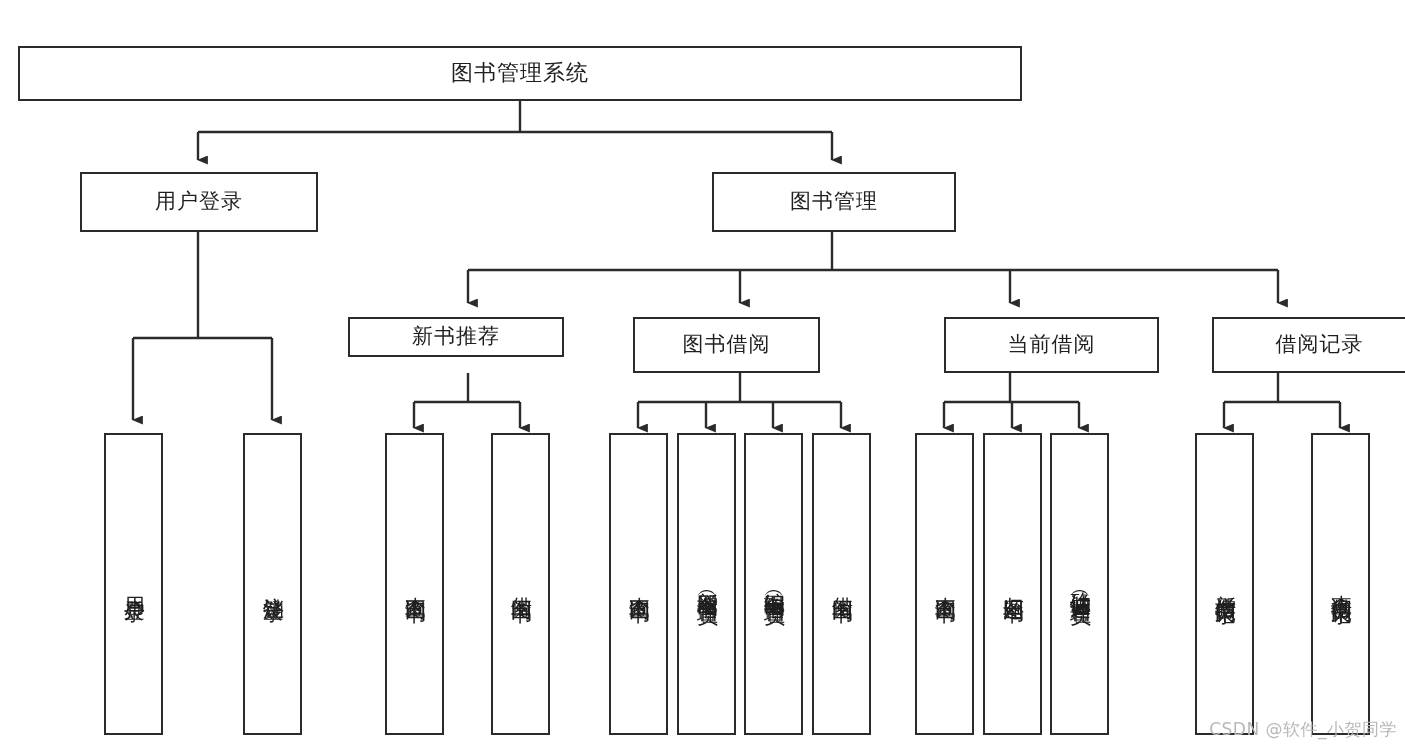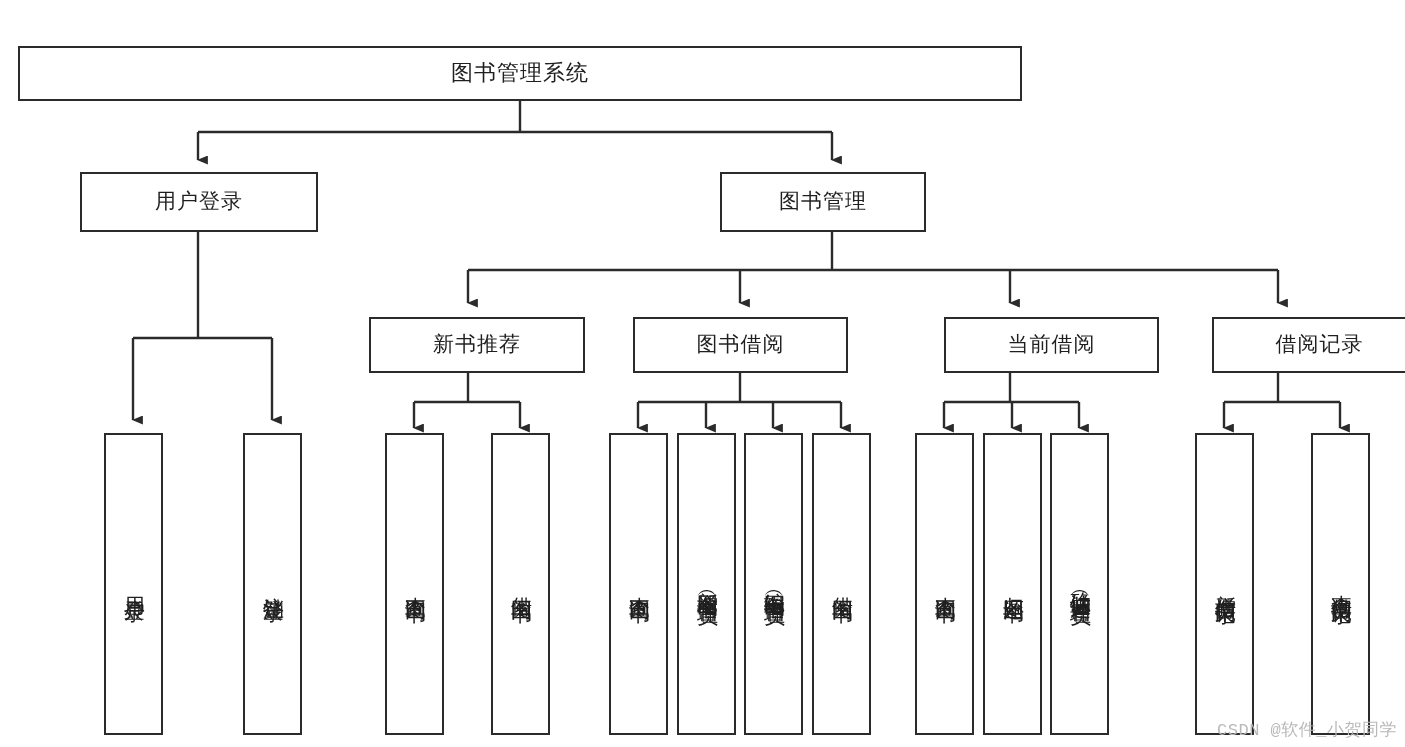--- a/index.html
+++ b/index.html
@@ -57,21 +57,20 @@
   }
   .watermark {
     position: absolute;
     right: 8px;
     bottom: 6px;
     font-size: 17px;
     color: #b9b9b9;
     letter-spacing: 0.5px;
     white-space: nowrap;
     pointer-events: none;
-    font-family: Liberation Mono, monospace;
   }
 </style>
 </head>
 <body>
 
 <div id="canvas">
 
   <svg id="diagram-svg" viewBox="0 0 1405 747" xmlns="http://www.w3.org/2000/svg">
     <defs>
       <marker id="arrow" viewBox="0 0 10 12" refX="5" refY="11" markerWidth="9" markerHeight="11" orient="auto-start-reverse" markerUnits="userSpaceOnUse">
@@ -118,24 +117,24 @@
       <path d="M 1278 373 L 1278 402"></path>
       <path d="M 1224 402 L 1340 402"></path>
       <path d="M 1224 402 L 1224 428" marker-end="url(#arrow)"></path>
       <path d="M 1340 402 L 1340 428" marker-end="url(#arrow)"></path>
     </g>
   </svg>
 
   <div class="node horiz root" style="left:18px; top:12px; width:1004px; height:55px;">图书管理系统</div>
 
   <div class="node horiz" style="left:80px; top:172px; width:238px; height:60px;">用户登录</div>
-  <div class="node horiz" style="left:712px; top:172px; width:206px; height:60px;margin-left:8px;">图书管理</div>
+  <div class="node horiz" style="left:712px; top:172px; width:244px; height:60px;">图书管理</div>
 
-  <div class="node horiz" style="left:369px; top:317px; width:216px; height:56px;">新书推荐</div>
-  <div class="node horiz" style="left:633px; top:317px; width:215px; height:56px;">图书借阅</div>
+  <div class="node horiz" style="left:348px; top:317px; width:216px; height:40px;">新书推荐</div>
+  <div class="node horiz" style="left:633px; top:317px; width:187px; height:56px;">图书借阅</div>
   <div class="node horiz" style="left:944px; top:317px; width:215px; height:56px;">当前借阅</div>
   <div class="node horiz" style="left:1212px; top:317px; width:215px; height:56px;">借阅记录</div>
 
   <div class="node vert" style="left:104px; top:433px; width:59px; height:302px;">
     <span class="vert-label">用户登录</span>
   </div>
   <div class="node vert" style="left:243px; top:433px; width:59px; height:302px;">
     <span class="vert-label">注销登录</span>
   </div>
 

